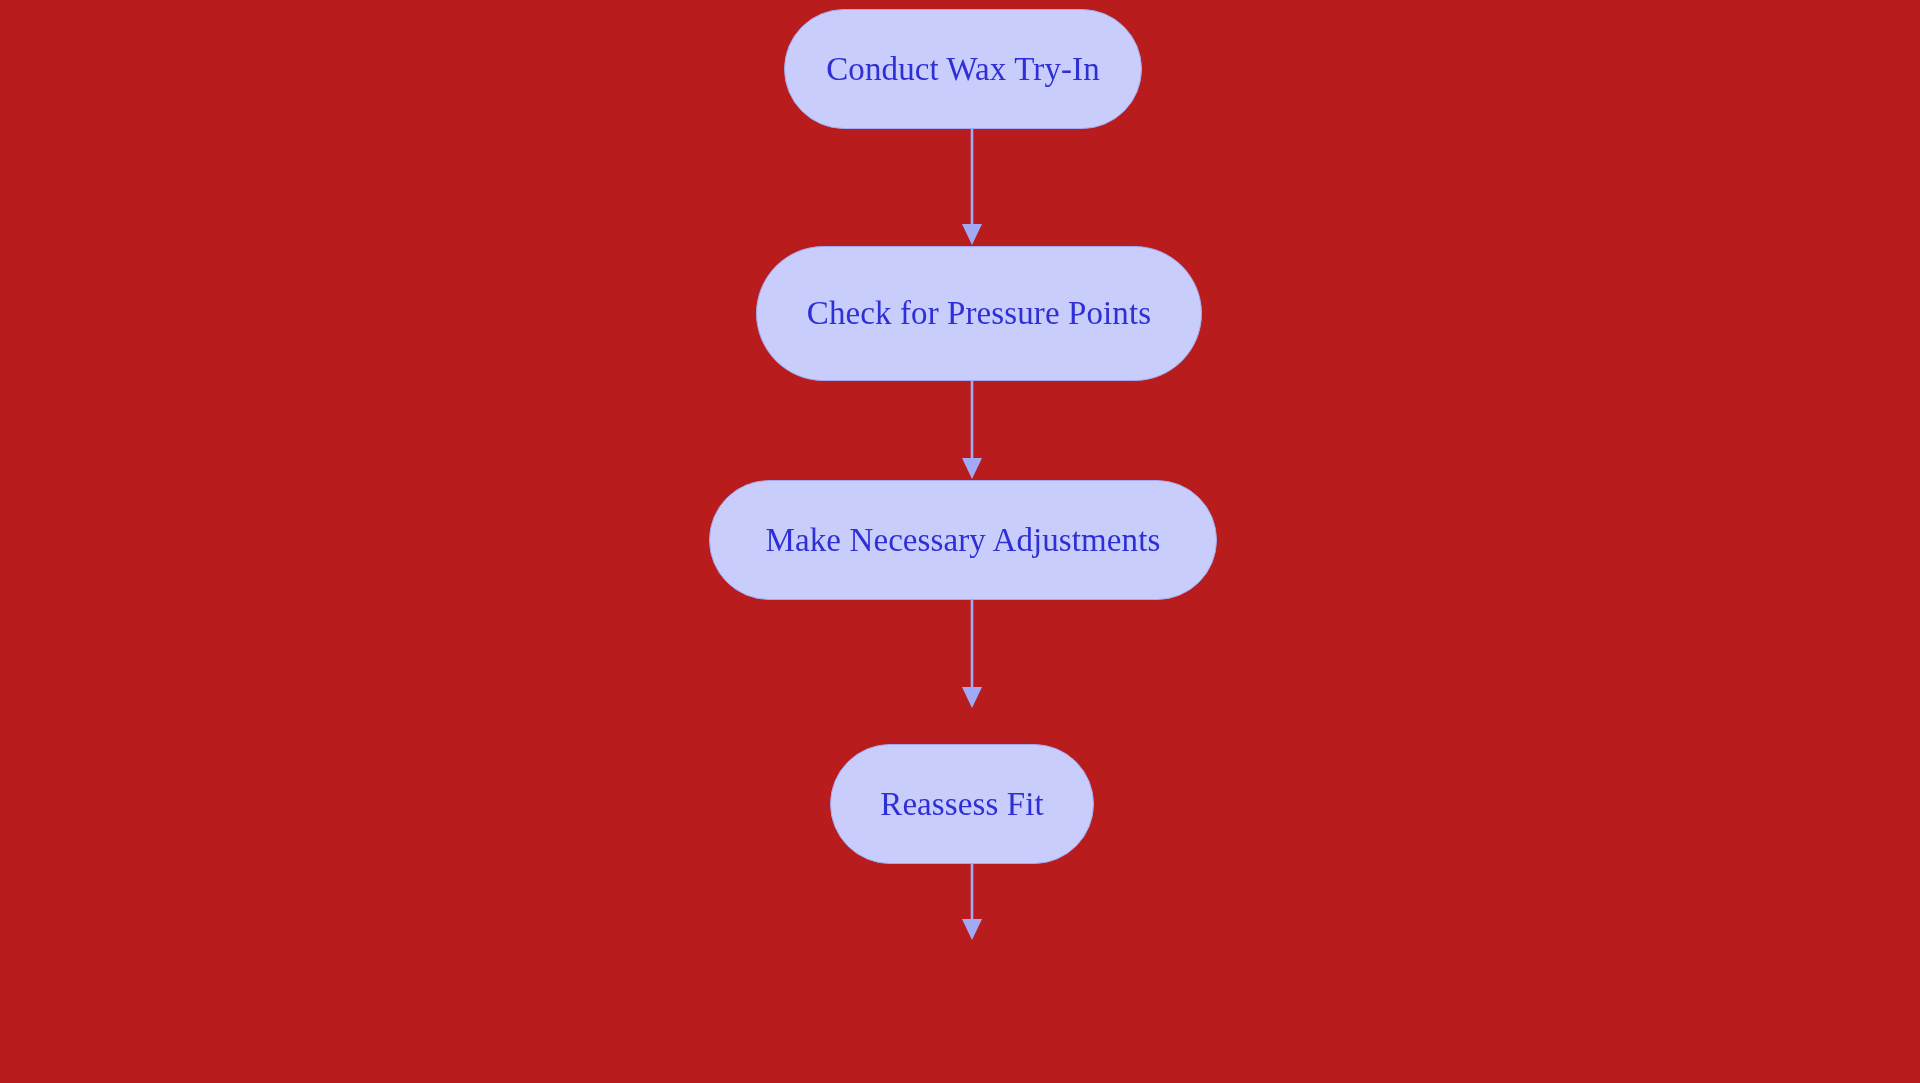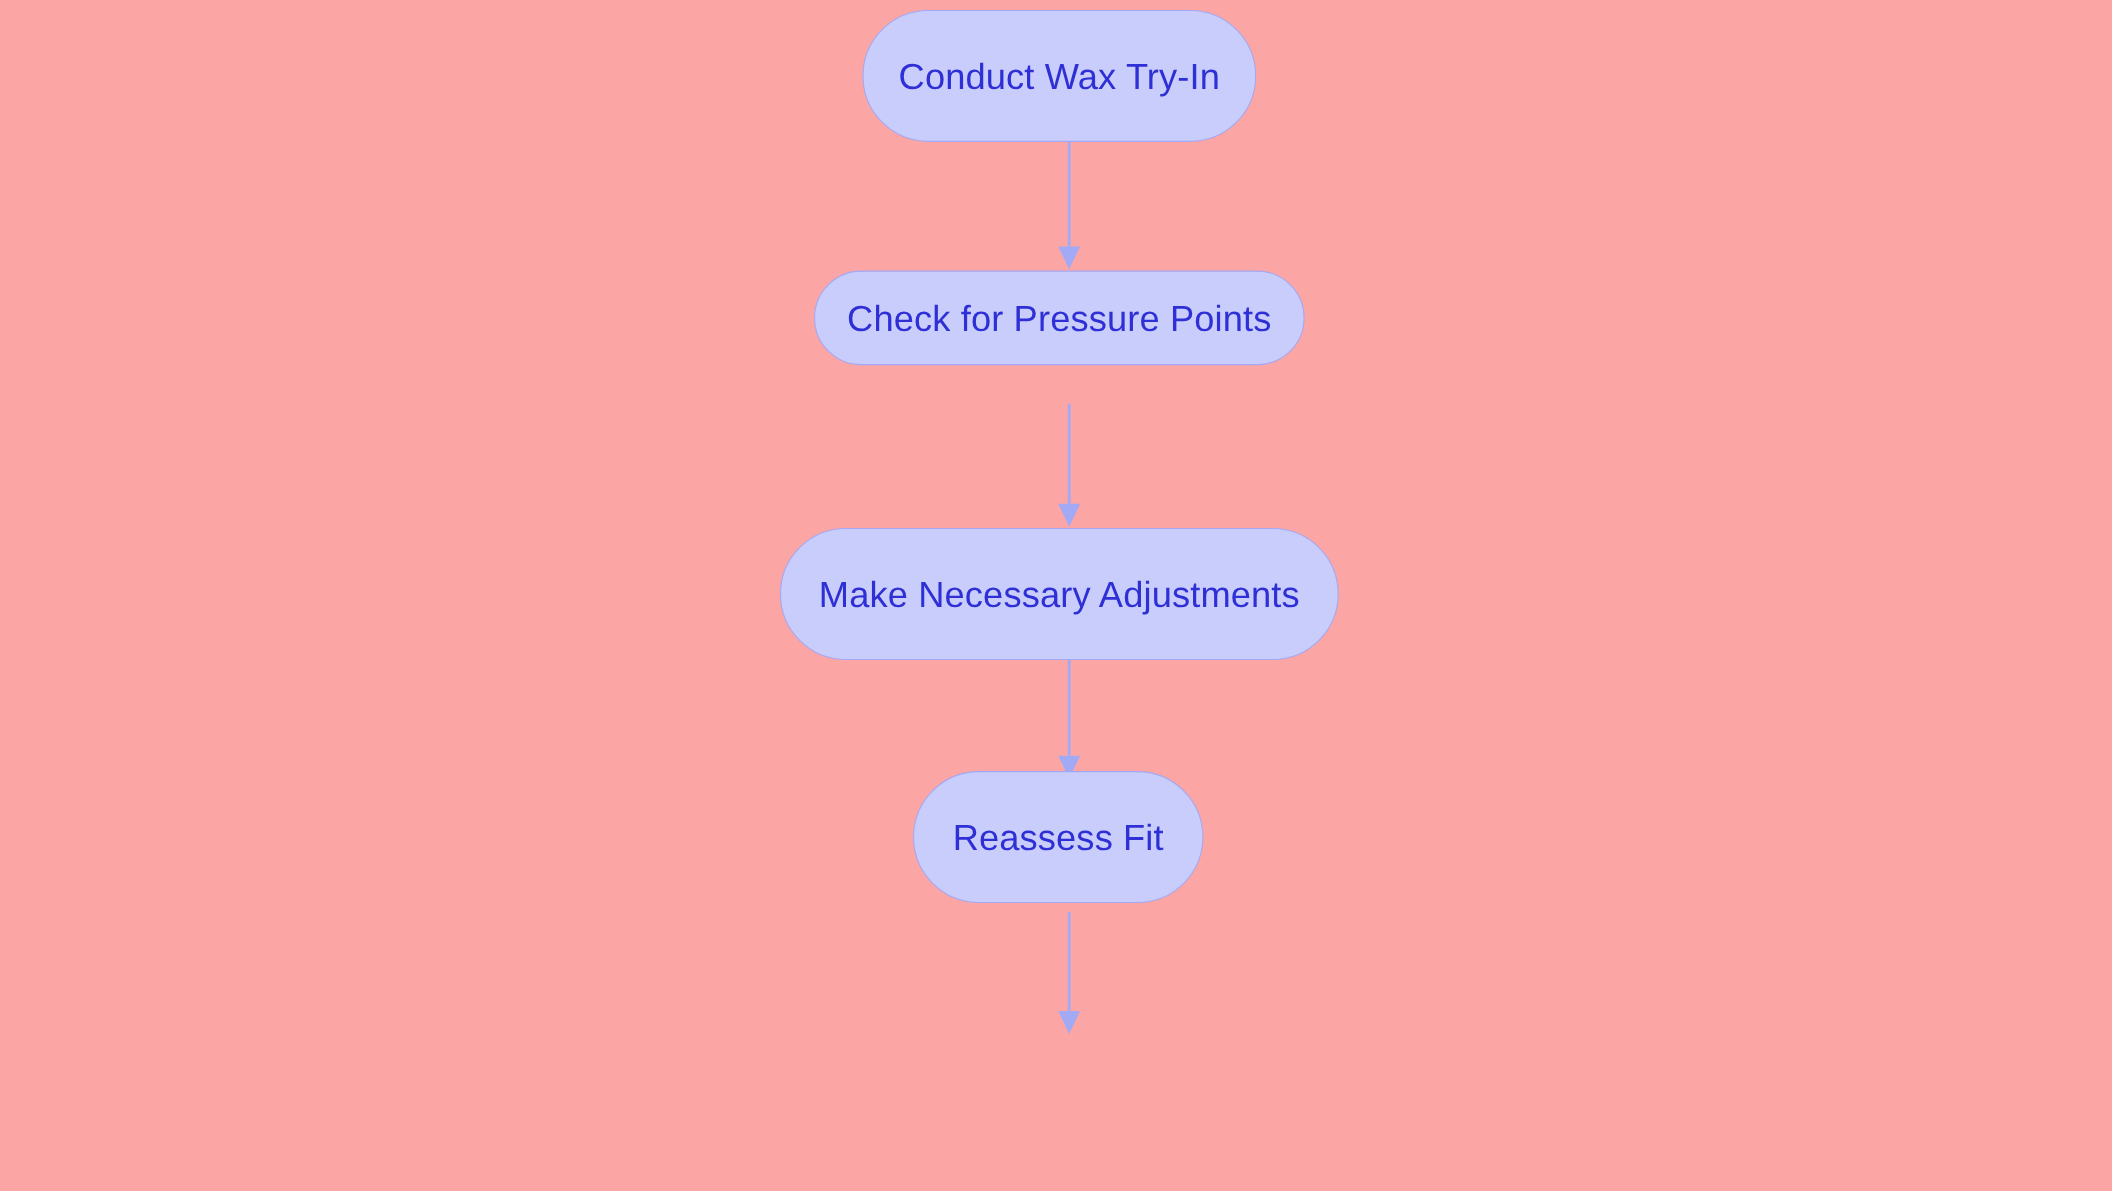--- a/index.html
+++ b/index.html
@@ -12,21 +12,22 @@
     width: 1920px;
     height: 1083px;
     overflow: hidden;
     font-family: "Liberation Sans", "DejaVu Sans", sans-serif;
   }
 
   #flowchart-canvas {
     position: relative;
     width: 1920px;
     height: 1083px;
-    background: #fca5a5;
+    background: #b91c1c;
+    font-family: Liberation Serif, serif;
   }
 
   .flow-node {
     position: absolute;
     box-sizing: border-box;
     display: flex;
     align-items: center;
     justify-content: center;
     background: #c9cdfb;
     border: 1.6px solid #a3a9f4;
@@ -44,27 +45,27 @@
     display: block;
     padding: 0 4px;
     color: #2f2fd6;
   }
 
   
   #node-conduct-wax-try-in {
     left: 784px;  top: 9px;   width: 358px; height: 120px;
   }
   #node-check-for-pressure-points {
-    left: 740px;  top: 246px; width: 446px; height: 86px; text-align: center;
+    left: 756px;  top: 246px; width: 446px; height: 135px; text-align: center;
   }
   #node-make-necessary-adjustments {
     left: 709px;  top: 480px; width: 508px; height: 120px;
   }
   #node-reassess-fit {
-    left: 830px;  top: 701px; width: 264px; height: 120px;
+    left: 830px;  top: 744px; width: 264px; height: 120px;
   }
   #node-document-changes {
     left: 781px;  top: 941px; width: 362px; height: 121px;
   }
 
   
   .connector {
     position: absolute;
     left: 0;
     top: 0;

